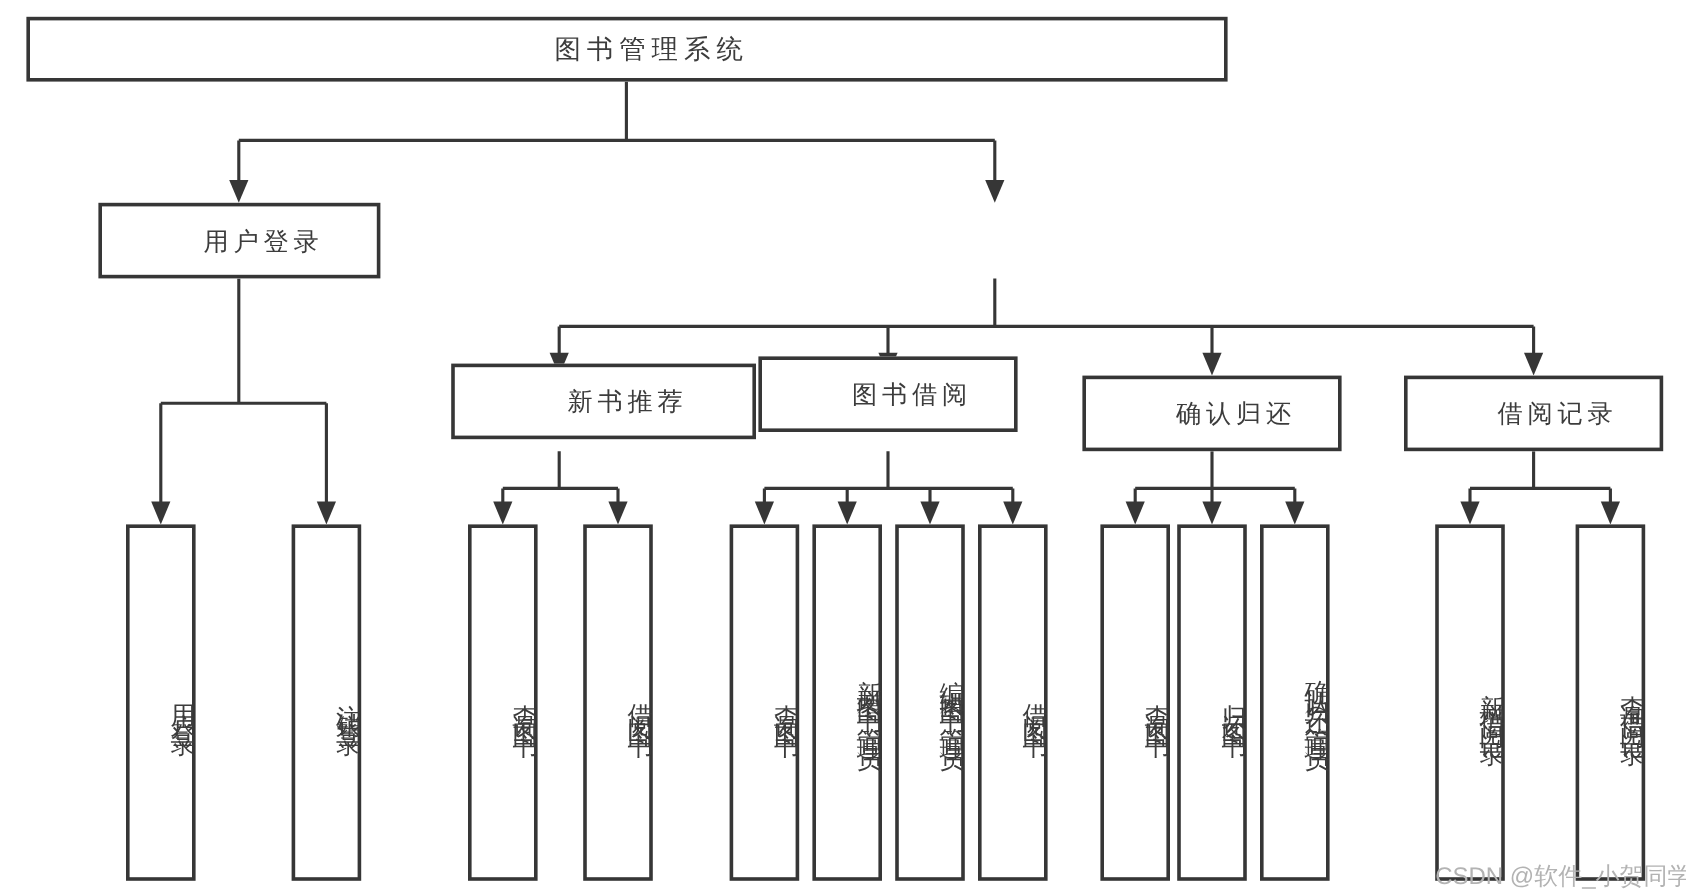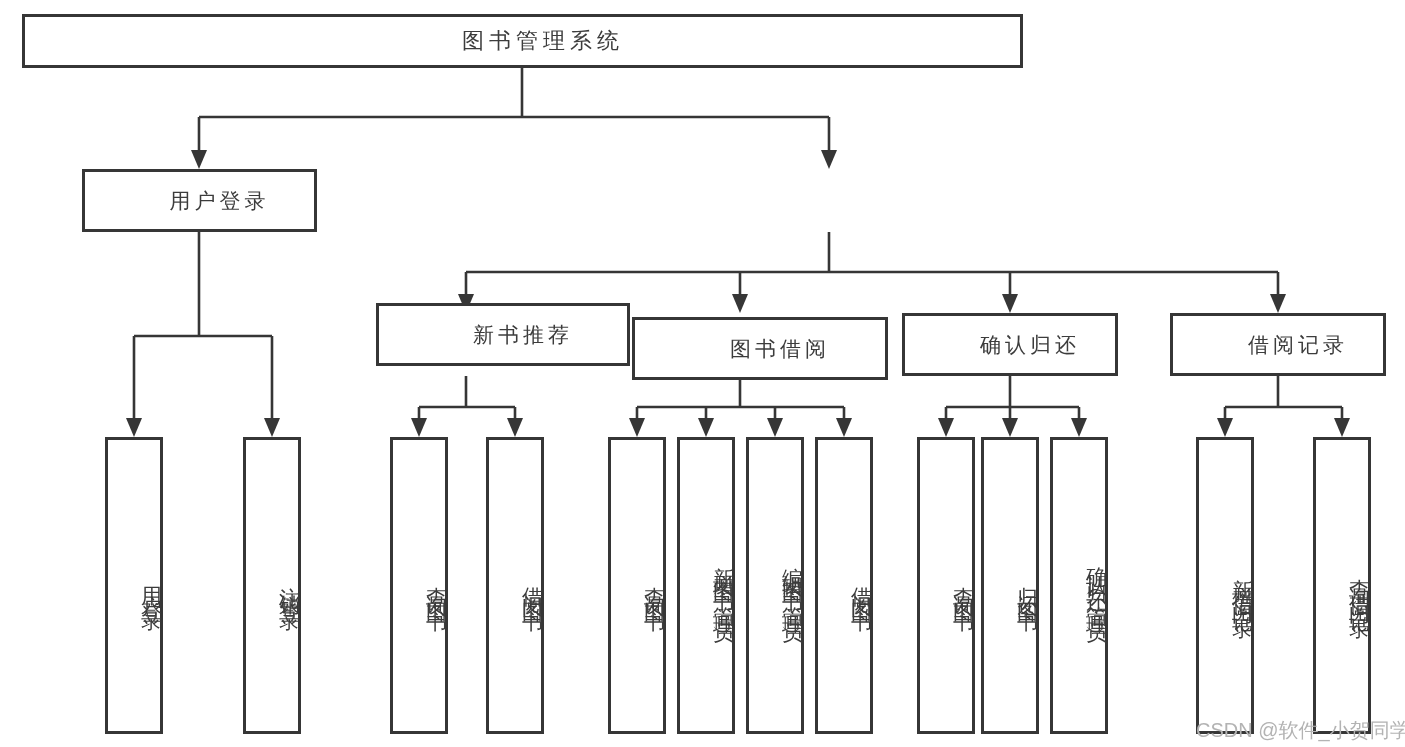--- a/index.html
+++ b/index.html
@@ -140,21 +140,21 @@
     <span>图书管理系统</span>
   </div>
 
   <div class="node lvl h-label" style="left:82px; top:169px; width:235px;">
     <span>用户登录</span>
   </div>
 
   <div class="node lvl h-label" style="left:358px; top:303px; width:254px;margin-left:18px;">
     <span>新书推荐</span>
   </div>
-  <div class="node lvl h-label" style="left:632px; top:317px; width:256px;">
+  <div class="node lvl h-label" style="left:632px; top:297px; width:216px;">
     <span>图书借阅</span>
   </div>
   <div class="node lvl h-label" style="left:902px; top:313px; width:216px;">
     <span>确认归还</span>
   </div>
   <div class="node lvl h-label" style="left:1170px; top:313px; width:216px;">
     <span>借阅记录</span>
   </div>
 
   <div class="node leaf" style="left:105px;">

